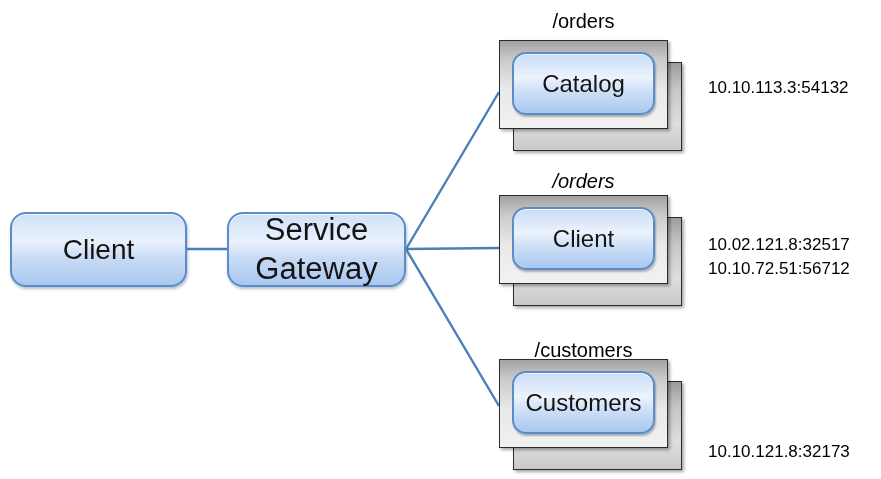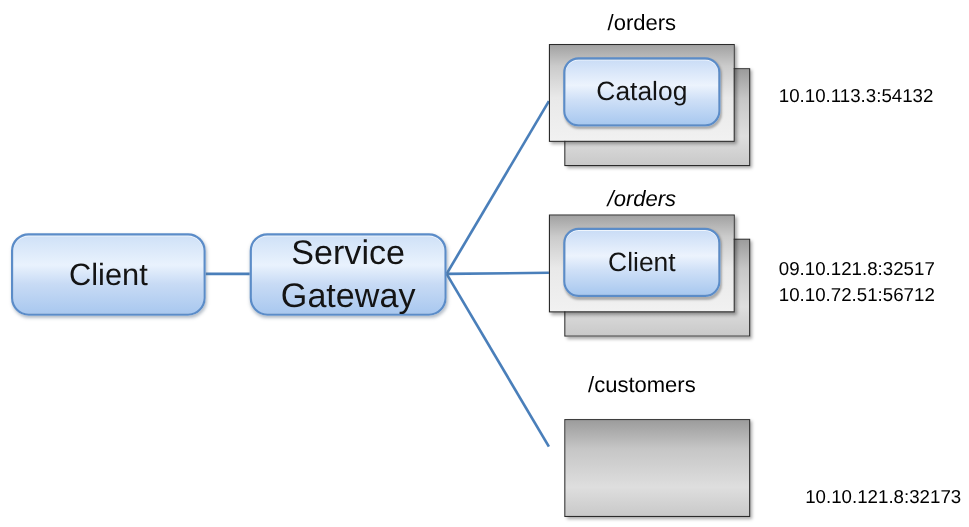--- a/index.html
+++ b/index.html
@@ -58,21 +58,21 @@
     display:flex;align-items:center;justify-content:center;
     color:var(--ink);font-size:24px;
   }
 
   .ip{position:absolute;left:213px;font-size:17px;color:#000;white-space:nowrap;line-height:20px;}
   .ip-1{top:78px;}
   .ip-2{top:113px;}
   .g-orders .ip-1{top:80px;}
   .g-orders .ip-2{top:104px;}
   .g-customers .ip-1{top:79px;}
-  .g-customers .ip-2{top:123px;margin-left:24px;}
+  .g-customers .ip-2{top:123px;}
 </style>
 </head>
 <body>
 
 <div class="canvas">
 
   <svg class="connectors" viewBox="0 0 881 479">
     <line x1="187" y1="249" x2="227" y2="249"></line>
     <line x1="406" y1="249" x2="499" y2="92"></line>
     <line x1="406" y1="249" x2="499" y2="248"></line>
@@ -99,23 +99,28 @@
   </div>
 
   <div class="svc-group g-orders">
     <div class="path-label">/orders</div>
     <div class="box-back"></div>
     <div class="box-front">
       <div class="svc-node">
         <span class="node-label">Client</span>
       </div>
     </div>
-    <div class="ip ip-1">09.10.121.8:32517</div>
+    <div class="ip ip-1">10.02.121.8:32517</div>
     <div class="ip ip-2">10.10.72.51:56712</div>
   </div>
 
   <div class="svc-group g-customers">
     <div class="path-label">/customers</div>
     <div class="box-back"></div>
+    <div class="box-front">
+      <div class="svc-node">
+        <span class="node-label">Customers</span>
+      </div>
+    </div>
     <div class="ip ip-2">10.10.121.8:32173</div>
   </div>
 
 </div>
 
 </body></html>

